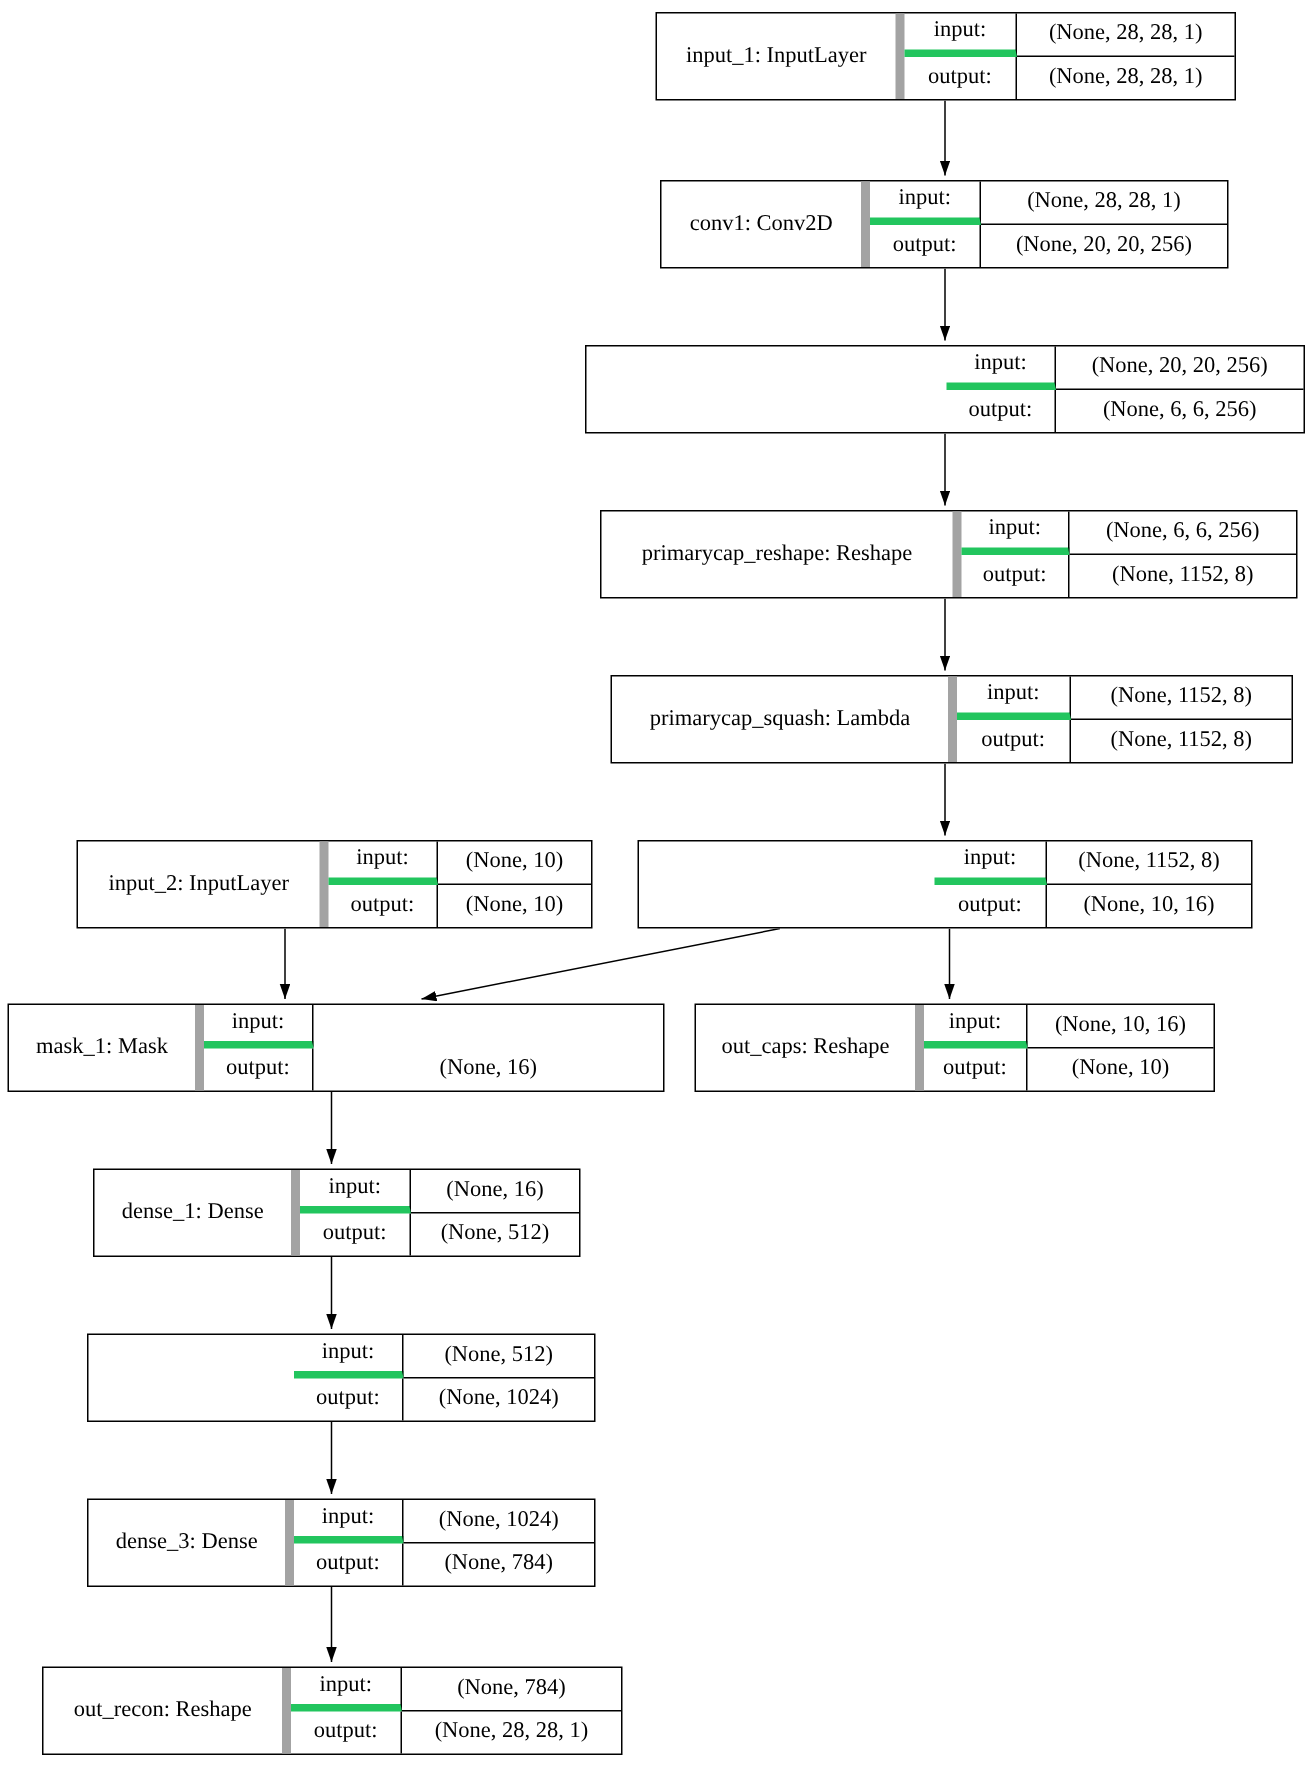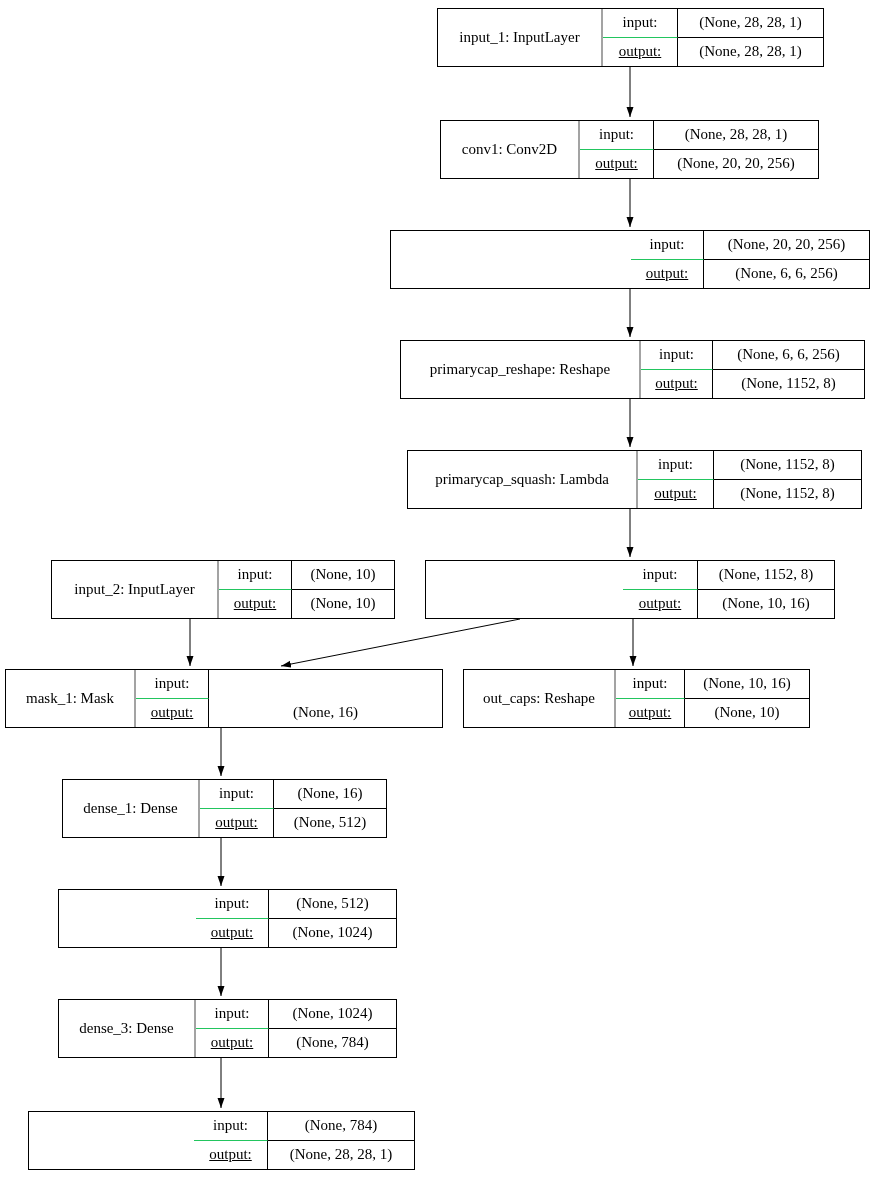--- a/index.html
+++ b/index.html
@@ -30,23 +30,23 @@
   }
   .cell {
     display: flex;
     align-items: center;
     justify-content: center;
     padding: 0 5px;
     white-space: nowrap;
     overflow: hidden;
     box-sizing: border-box;
   }
-  .name-cell { grid-column: 1; grid-row: 1 / span 2; border-right: 2px solid #a3a3a3; }
-  .key-in  { grid-column: 2; grid-row: 1; border-right: 1px solid #000000; border-bottom: 1px solid #22c55e; }
-  .key-out { grid-column: 2; grid-row: 2; border-right: 1px solid #000000; text-decoration: underline; }
+  .name-cell { grid-column: 1; grid-row: 1 / span 2; border-right: 6px solid #a3a3a3; }
+  .key-in  { grid-column: 2; grid-row: 1; border-right: 1px solid #000000; border-bottom: 5px solid #22c55e; }
+  .key-out { grid-column: 2; grid-row: 2; border-right: 1px solid #000000; }
   .val-in  { grid-column: 3; grid-row: 1; border-bottom: 1px solid #000000; }
   .val-out { grid-column: 3; grid-row: 2; }
 </style>
 </head>
 <body>
 
 <div class="canvas">
 
   <svg class="edges" viewBox="0 0 875 1180">
     <defs>
@@ -154,19 +154,20 @@
 
   <div class="node" style="left:58px;top:999px;width:339px;grid-template-columns:137px 73px 1fr;">
     <div class="cell name-cell">dense_3: Dense</div>
     <div class="cell key-in">input:</div>
     <div class="cell key-out">output:</div>
     <div class="cell val-in">(None, 1024)</div>
     <div class="cell val-out">(None, 784)</div>
   </div>
 
   <div class="node" style="left:28px;top:1111px;width:387px;grid-template-columns:165px 74px 1fr;">
+    <div class="cell name-cell">out_recon: Reshape</div>
     <div class="cell key-in">input:</div>
     <div class="cell key-out">output:</div>
     <div class="cell val-in">(None, 784)</div>
     <div class="cell val-out">(None, 28, 28, 1)</div>
   </div>
 
 </div>
 
 </body></html>

